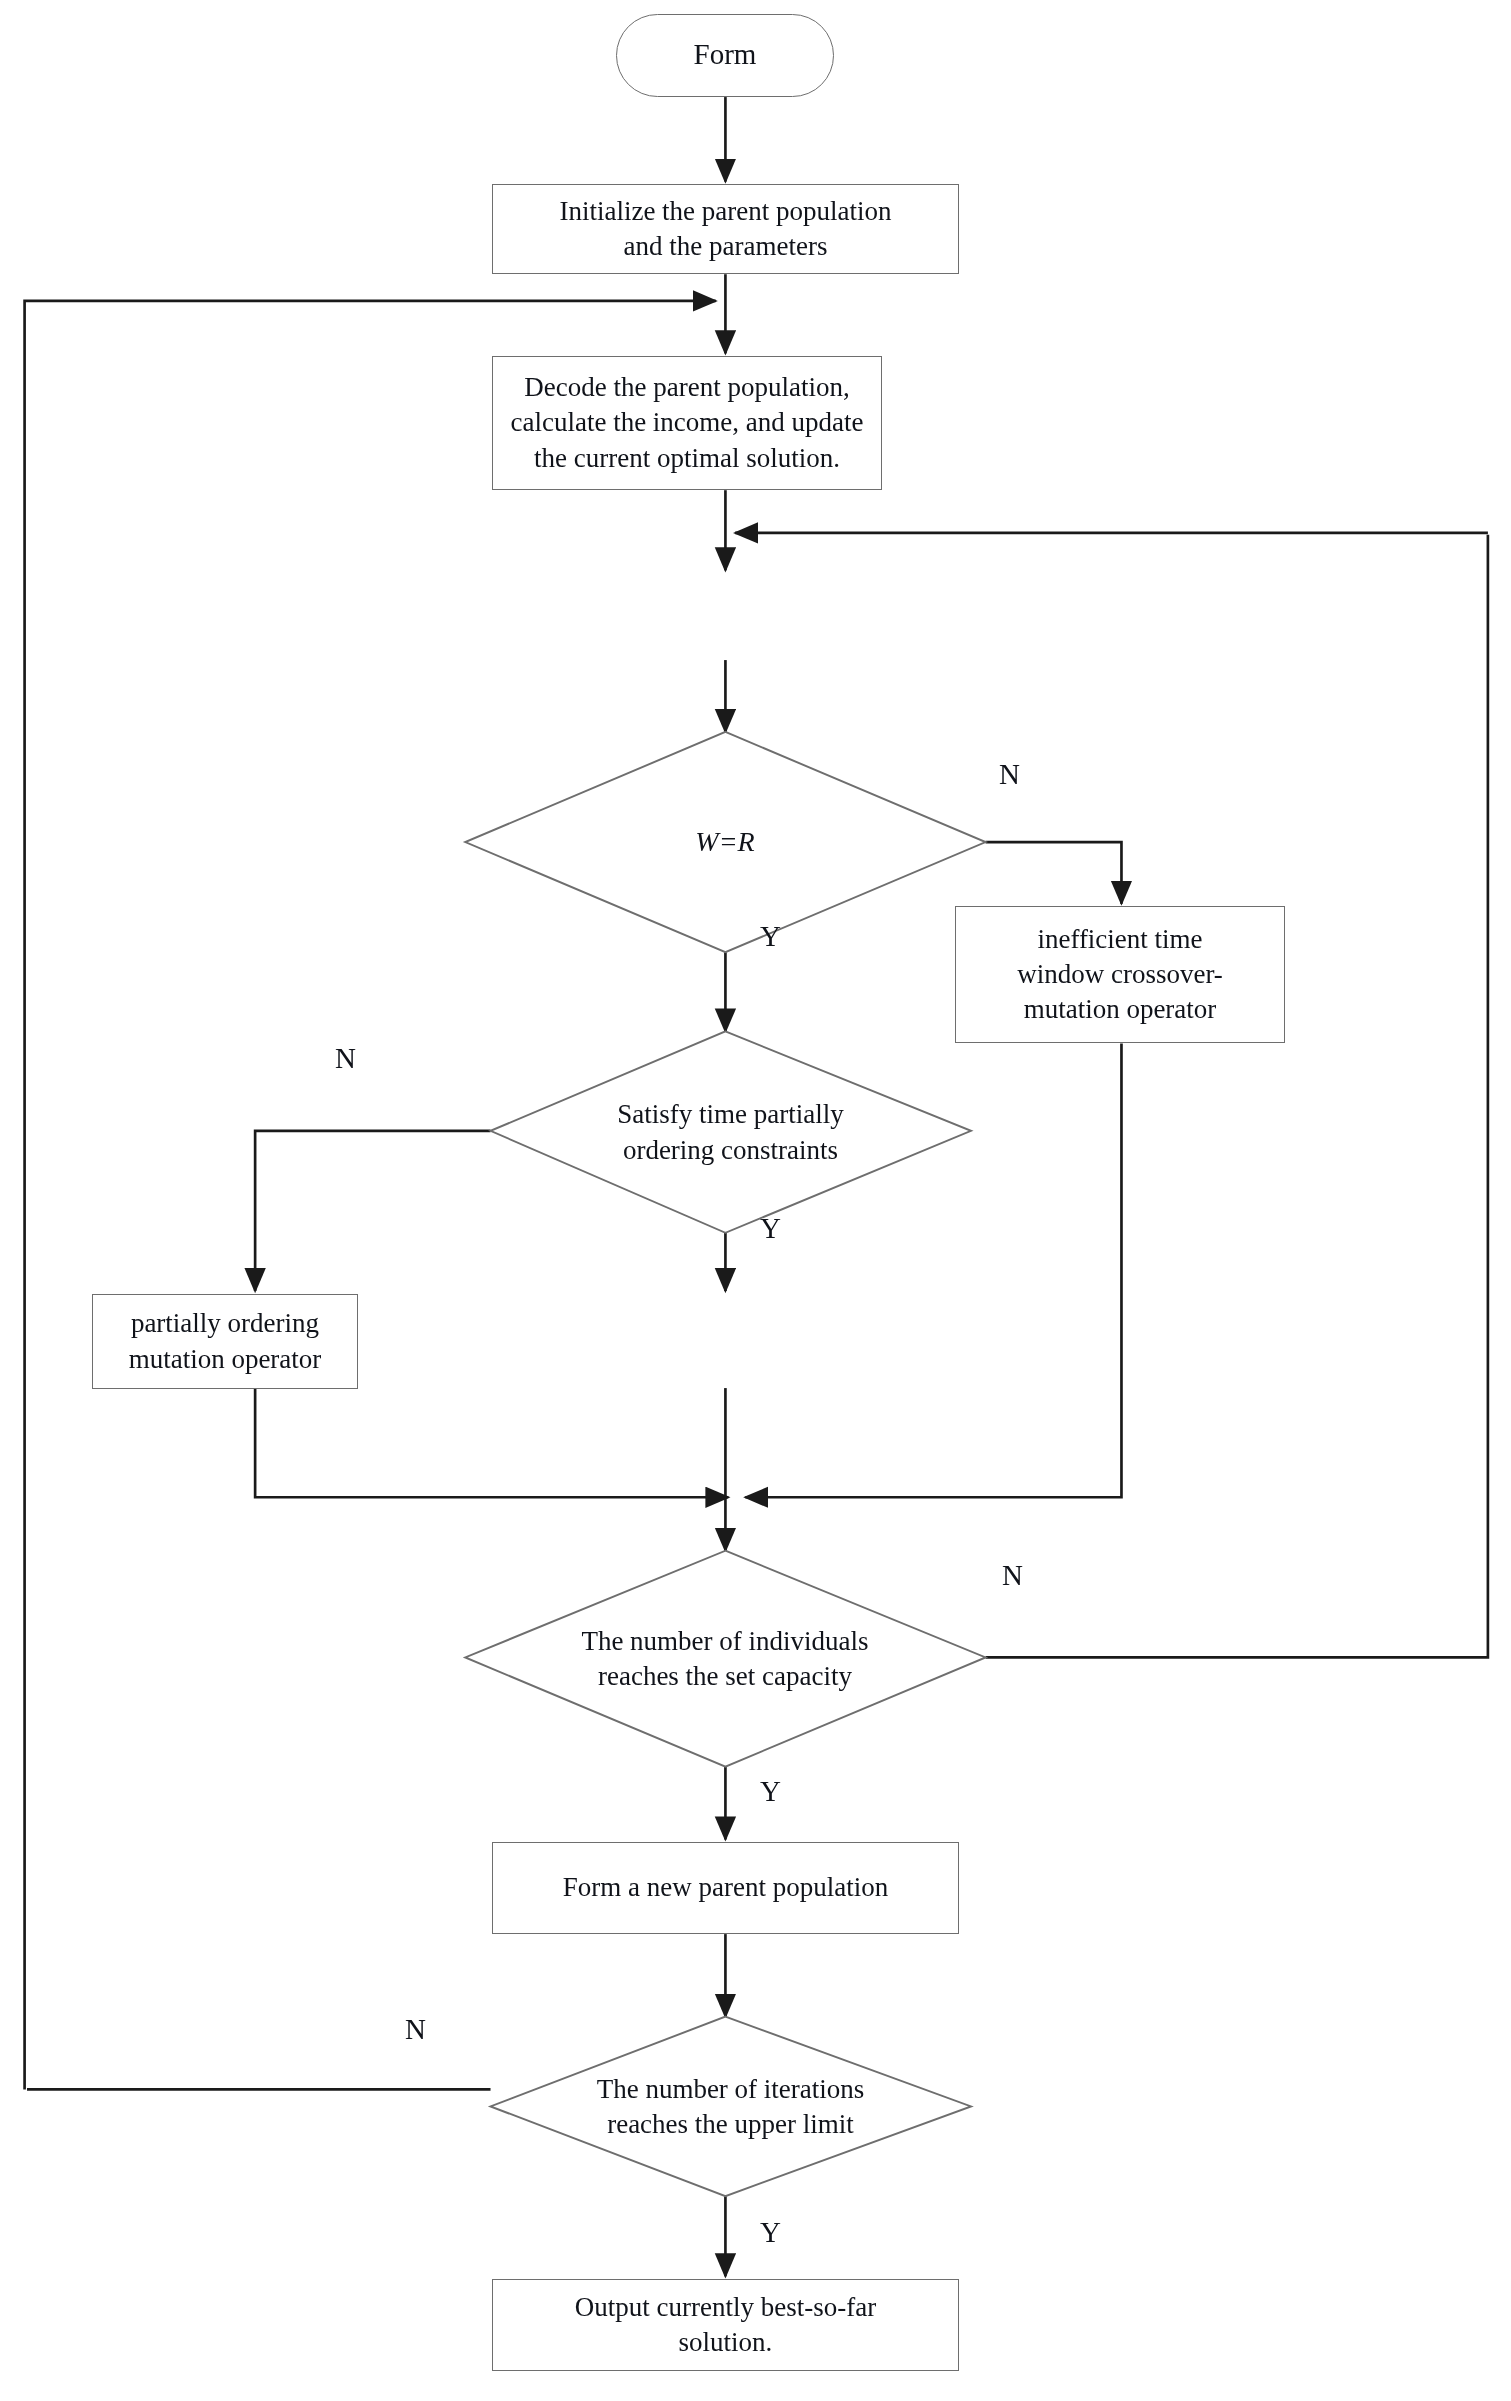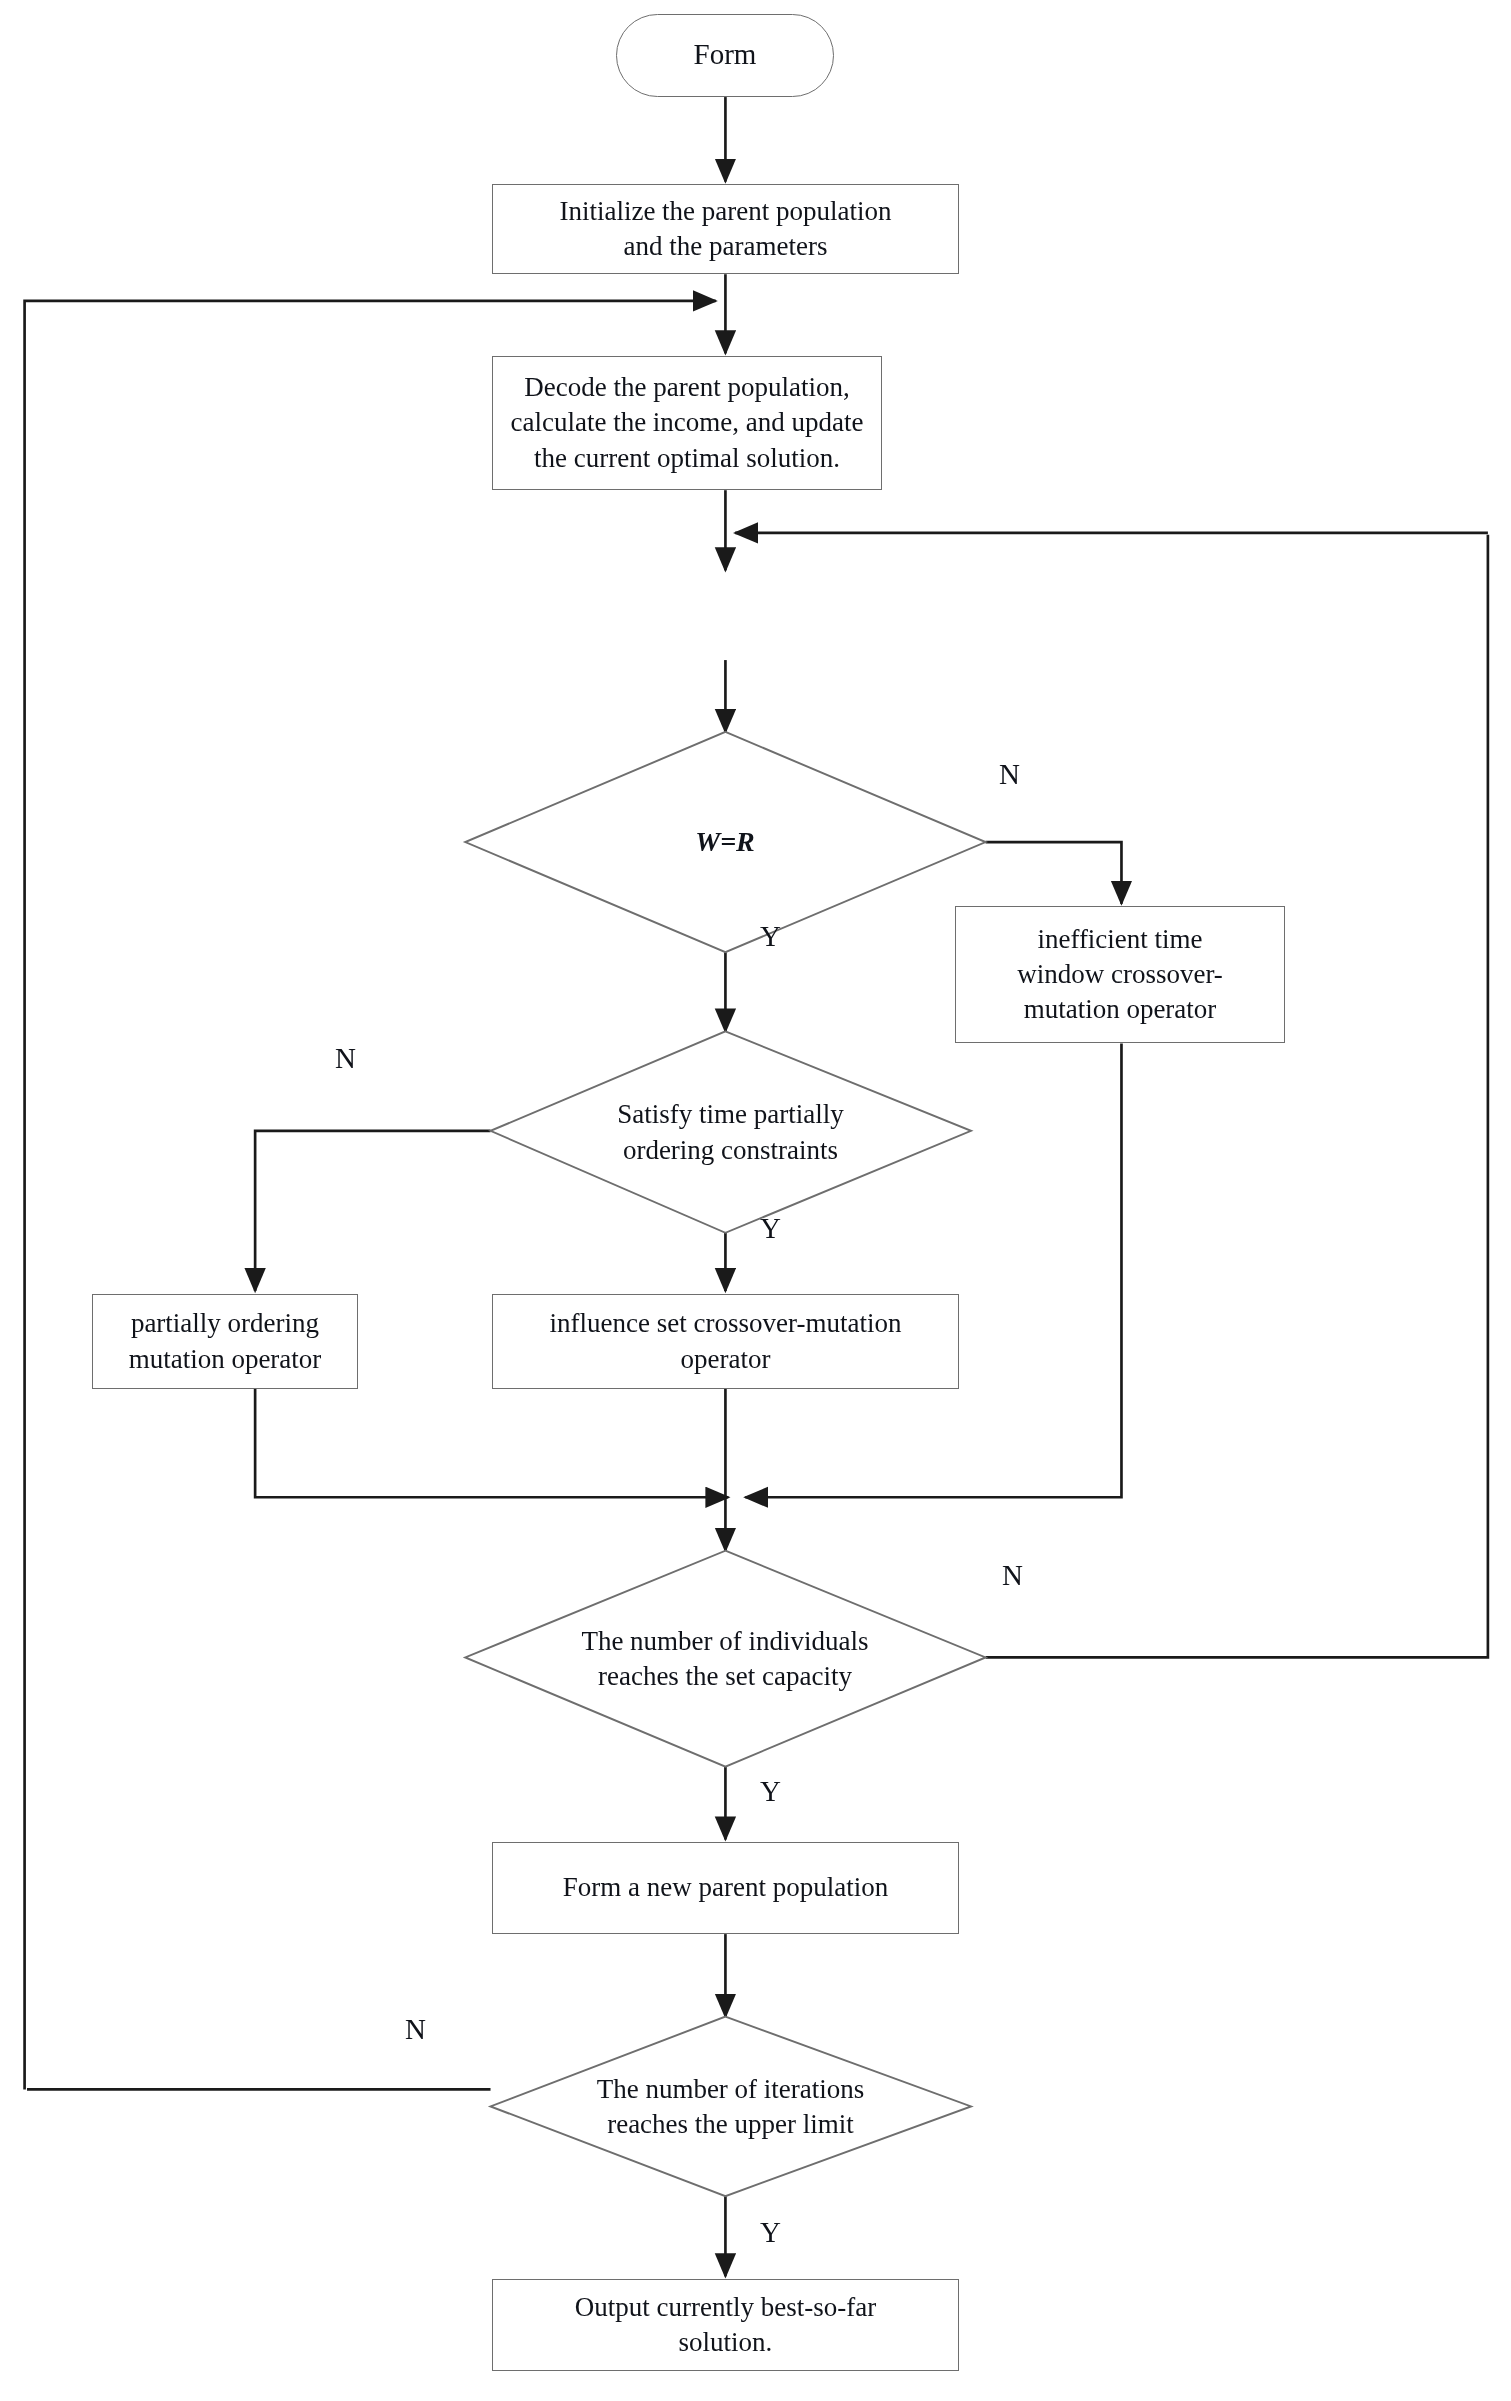--- a/index.html
+++ b/index.html
@@ -13,21 +13,21 @@
   .proc{background:#ffffff;border:1.9px solid #6e6e6e;}
   .term{background:#ffffff;border:1.9px solid #6e6e6e;border-radius:63px;}
 
   .proc .txt,.term .txt{line-height:1.30;padding:0 6.8px;white-space:pre-line;}
 
   .dia{background:transparent;border:none;}
   .dia .txt{position:relative;z-index:3;line-height:1.30;white-space:pre-line;}
 
   .label{position:absolute;color:#10131a;line-height:1;}
 
-  .ital{font-style:italic;font-weight:bold;}
+  .ital{font-style:italic;}
 </style>
 </head>
 <body>
 
 <div id="stage">
 
   <svg id="wires" viewBox="0 0 3114 4947" xmlns="http://www.w3.org/2000/svg">
     <defs>
       <marker id="ah" markerWidth="10" markerHeight="10" refX="8.6" refY="4" orient="auto" markerUnits="strokeWidth">
         <path d="M0,0 L9.4,4 L0,8 z" fill="#1a1a1a"></path>
@@ -113,24 +113,20 @@
   <div class="node dia" style="left:490px;top:1032px;width:481px;height:201px;">
     <span class="txt" style="font-size:27px;">Satisfy time partially
 ordering constraints</span>
   </div>
 
   <div class="node proc" style="left:92px;top:1294px;width:266px;height:95px;">
     <span class="txt" style="font-size:27px;">partially ordering
 mutation operator</span>
   </div>
 
-  <div class="node proc" style="left:492px;top:1294px;width:467px;height:95px;">
-    <span class="txt" style="font-size:27px;">influence set crossover-mutation
-operator</span>
-  </div>
 
   <div class="node dia" style="left:465px;top:1551px;width:520px;height:216px;">
     <span class="txt" style="font-size:27px;">The number of individuals
 reaches the set capacity</span>
   </div>
 
   <div class="node proc" style="left:492px;top:1842px;width:467px;height:92px;">
     <span class="txt" style="font-size:27px;">Form a new parent population</span>
   </div>
 

